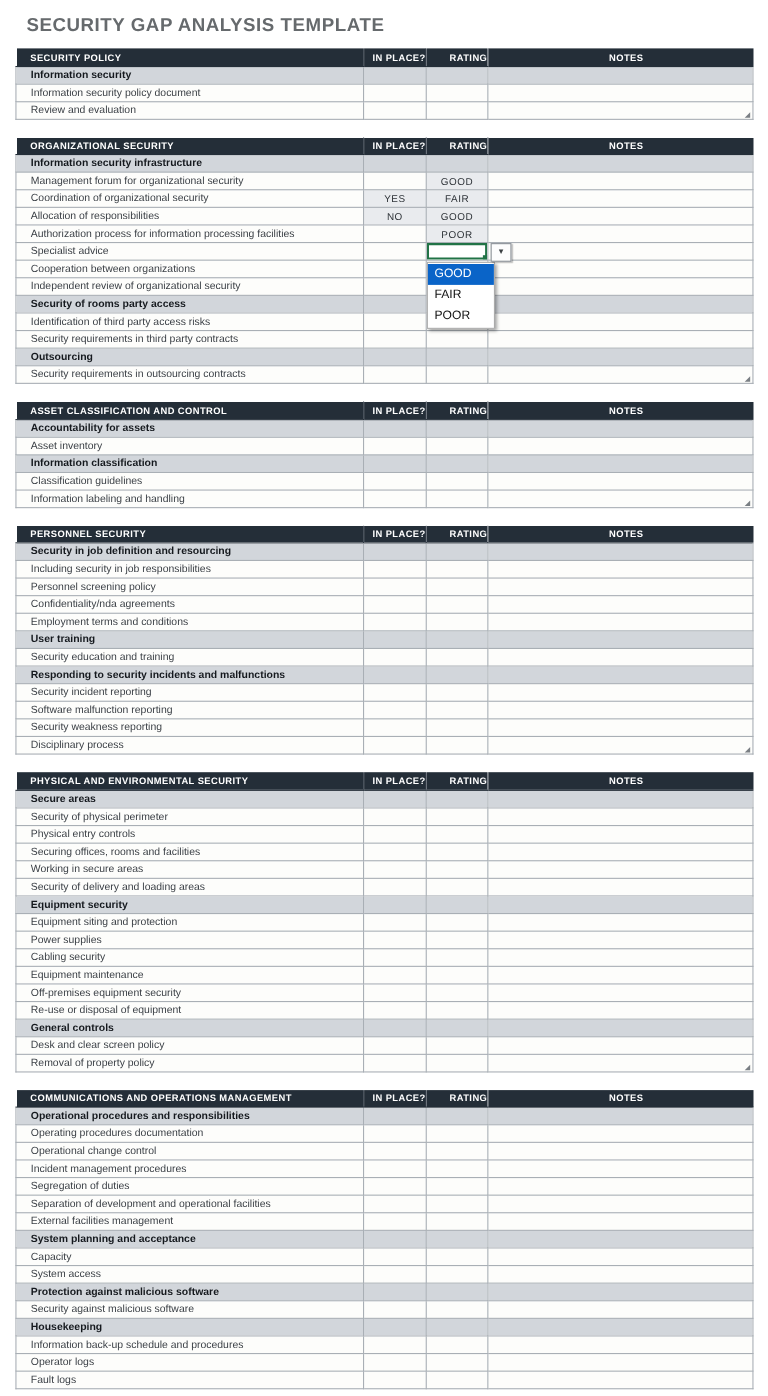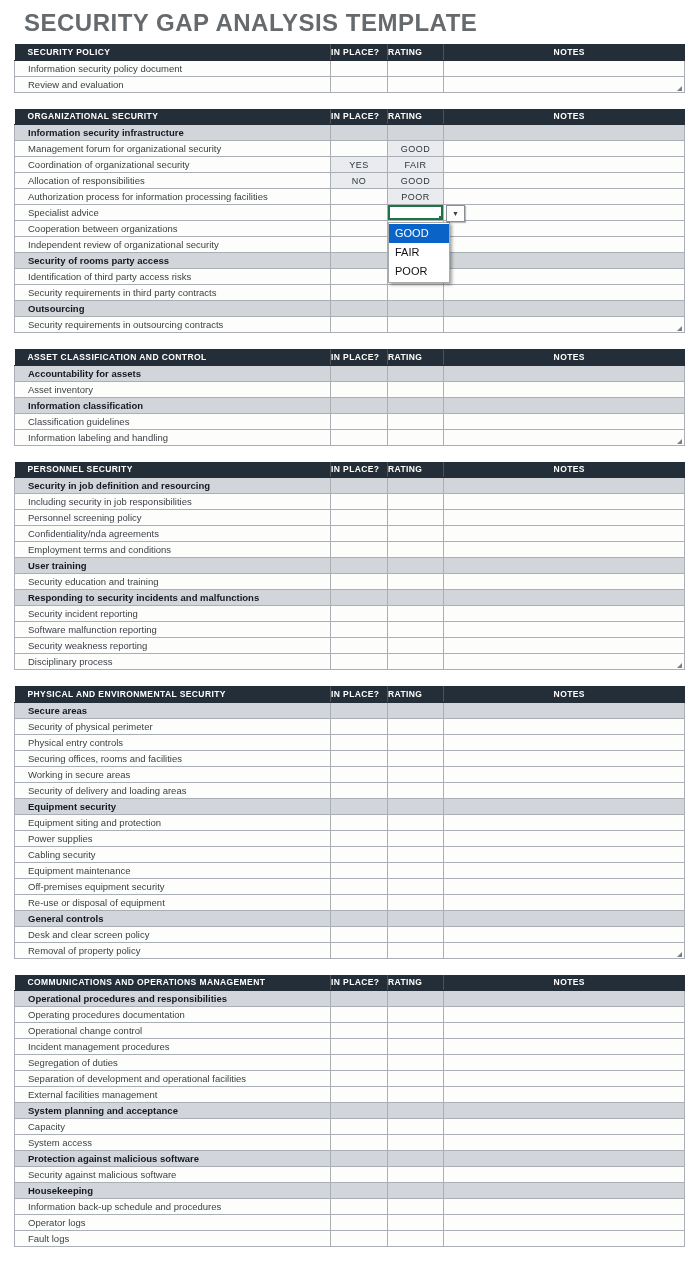--- a/index.html
+++ b/index.html
@@ -1,25 +1,25 @@
 <!DOCTYPE html>
 <html><head>
 <meta charset="utf-8">
 <style>
   html,body { margin:0; padding:0; background:#fff; }
   .viewport { position:relative; width:698px; height:1269px; overflow:hidden;
               font-family:"Liberation Sans", sans-serif; background:#fff; }
-  h1.page-title { margin:13px 0 0 24px; font-size:24px; line-height:20px; font-weight:bold;
+  h1.page-title { margin:13px 0 0 24px; font-size:17px; line-height:20px; font-weight:bold;
                   color:#666a6d; letter-spacing:0.5px; }
   .tables { margin-top:11px; }
   .table-wrap { position:relative; width:670px; margin:0 0 16px 14px; }
   table.sec { border-collapse:collapse; table-layout:fixed; width:670px; }
   th, td { height:16px; padding:0; box-sizing:border-box; overflow:hidden; white-space:nowrap; }
   thead th { background:#242e38; color:#ffffff; font-weight:bold; font-size:8.5px;
-             letter-spacing:0.4px; text-align:left; border-right:1px solid #49525c;
+             letter-spacing:0.4px; text-align:right; border-right:1px solid #49525c;
              border-bottom:1px solid #242e38; }
   thead th.first { text-align:left; padding-left:13px; }
   thead th.notes { text-align:center; padding-left:10px; border-right:none; }
   tbody td { border:1px solid #a9afb5; background:#fdfdfb; font-size:9.5px; color:#3a3f45; }
   tbody td.label { text-align:left; padding-left:13px; }
   tr.sub td { background:#d2d6db; font-weight:bold; color:#15191e; }
   td.val { background:#e9ebee; text-align:center; font-size:9px; letter-spacing:0.5px; color:#2e3338; }
   td.ctr { text-align:center; }
   td.sel { background:#ffffff !important; box-shadow:inset 0 0 0 2px #217346; position:relative; }
   td.sel::after { content:""; position:absolute; right:0; bottom:0; width:4px; height:4px;
@@ -53,20 +53,26 @@
           </colgroup>
           <thead>
             <tr>
               <th class="first">SECURITY POLICY</th>
               <th>IN PLACE?</th>
               <th>RATING</th>
               <th class="notes">NOTES</th>
             </tr>
           </thead>
           <tbody>
+            <tr class="sub">
+              <td class="label">Information security</td>
+              <td class="ctr"></td>
+              <td class="ctr"></td>
+              <td></td>
+            </tr>
             <tr class="item">
               <td class="label">Information security policy document</td>
               <td class="ctr"></td>
               <td class="ctr"></td>
               <td></td>
             </tr>
             <tr class="item">
               <td class="label">Review and evaluation</td>
               <td class="ctr"></td>
               <td class="ctr"></td>

